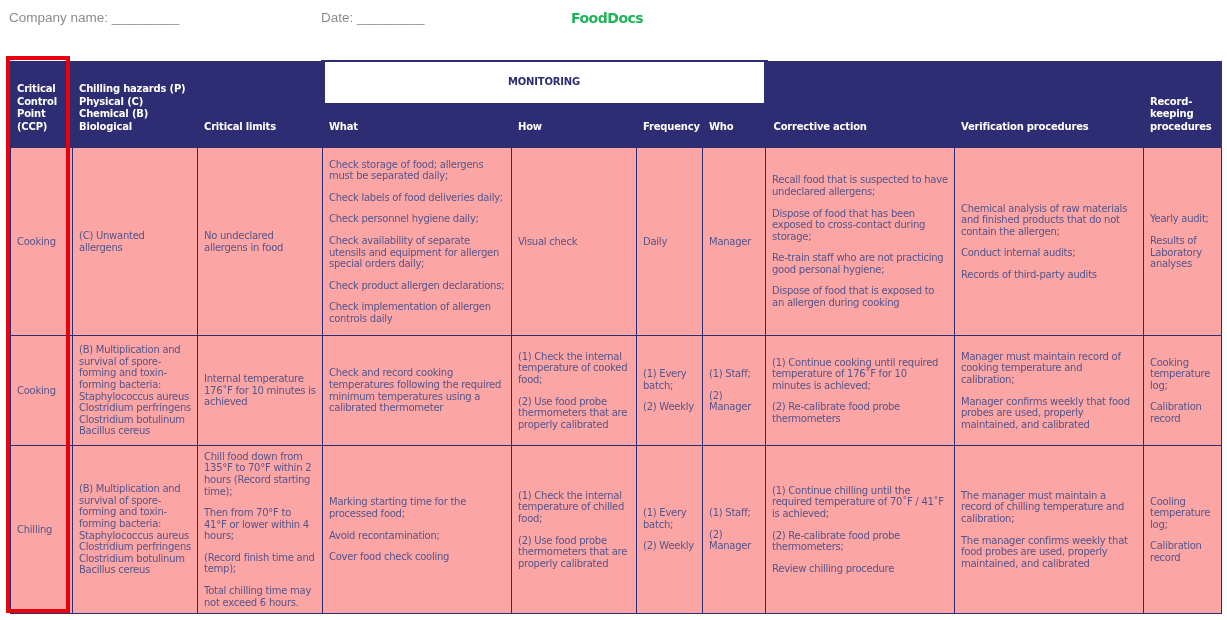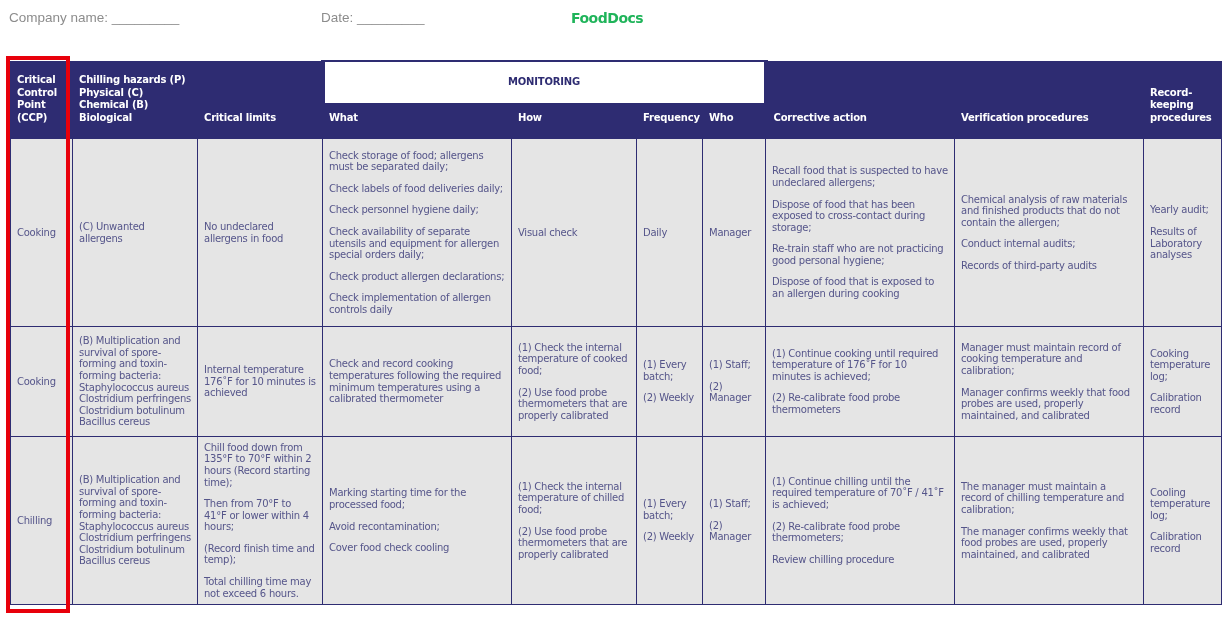--- a/index.html
+++ b/index.html
@@ -17,33 +17,33 @@
     position: absolute; left: 10px; top: 60px;
     width: 1211px; border-collapse: collapse; table-layout: fixed;
   }
   table.haccp th, table.haccp td {
     border: 1.5px solid #2e2c72;
     vertical-align: middle;
     text-align: left;
   }
   table.haccp th {
     background: #2e2c72; color: #ffffff; font-weight: bold;
-    font-size: 10px; line-height: 12.5px; padding: 8px 6px 14px 6px;
+    font-size: 10px; line-height: 12.5px; padding: 17px 6px 14px 6px;
     vertical-align: bottom; font-family: "DejaVu Sans", sans-serif; letter-spacing: -0.2px;
   }
   table.haccp th.monitor-group {
     background: #ffffff; color: #2e2c72; text-align: center; vertical-align: middle;
     padding: 0; height: 42px; border-left: 4px solid #2e2c72; border-right: 4px solid #2e2c72; border-top: 2px solid #2e2c72;
   }
   table.haccp tr.hdr2 th { height: 30px; }
   table.haccp th.tall { padding-bottom: 14px; }
 
   table.haccp td {
     font-size: 10px; line-height: 11.6px; color: #55558a;
-    padding: 4px 6px; background: #e5e5e5;
+    padding: 4px 6px; background: #fca5a5;
     font-family: "DejaVu Sans", sans-serif; letter-spacing: -0.25px;
   }
   td p { margin: 0 0 10px 0; }
   td p:last-child { margin-bottom: 0; }
   td .ln { display: block; }
 
   tr.r1 td { height: 188px; }
   tr.r2 td { height: 110px; }
   tr.r3 td { height: 168px; margin-top: 40px; }
 

